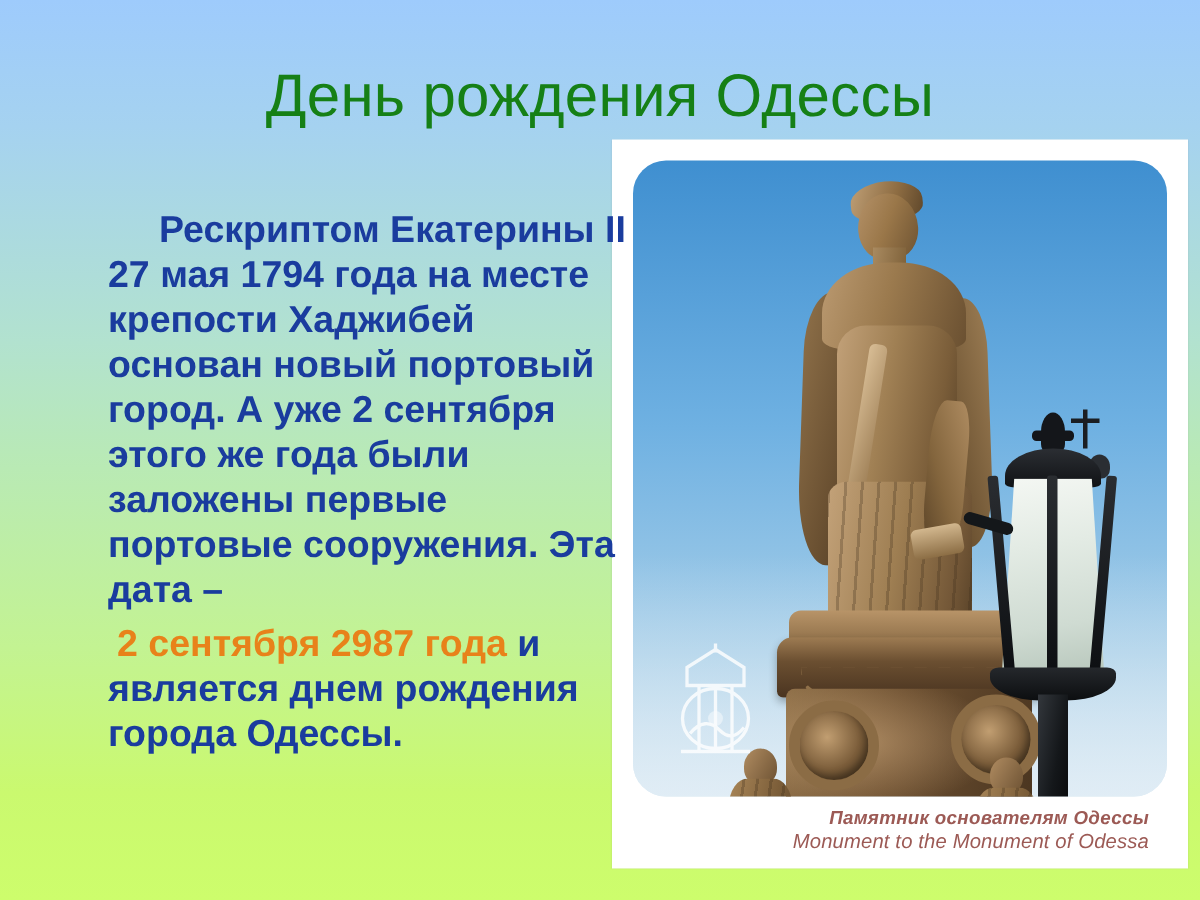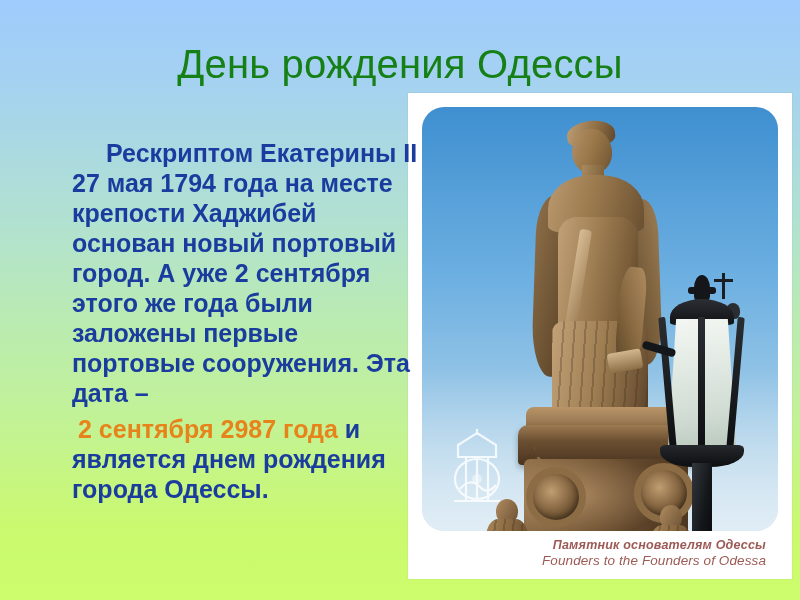--- a/index.html
+++ b/index.html
@@ -449,17 +449,17 @@
           <ellipse cx="41" cy="52" rx="22" ry="20"></ellipse>
           <path d="M24 62 q10 -12 20 -2 q8 8 16 -2"></path>
           <path d="M41 2 L41 8"></path>
         </g>
         <circle cx="41" cy="52" r="5" fill="#ffffff" opacity="0.5"></circle>
       </svg>
     </div>
 
     <div class="caption">
       <span class="cap-ru">Памятник основателям Одессы</span>
-      <span class="cap-en">Founders to the Founders of Odessa</span>
+      <span class="cap-en">Monument to the Monument of Odessa</span>
     </div>
   </div>
 
 </div>
 
 </body></html>

